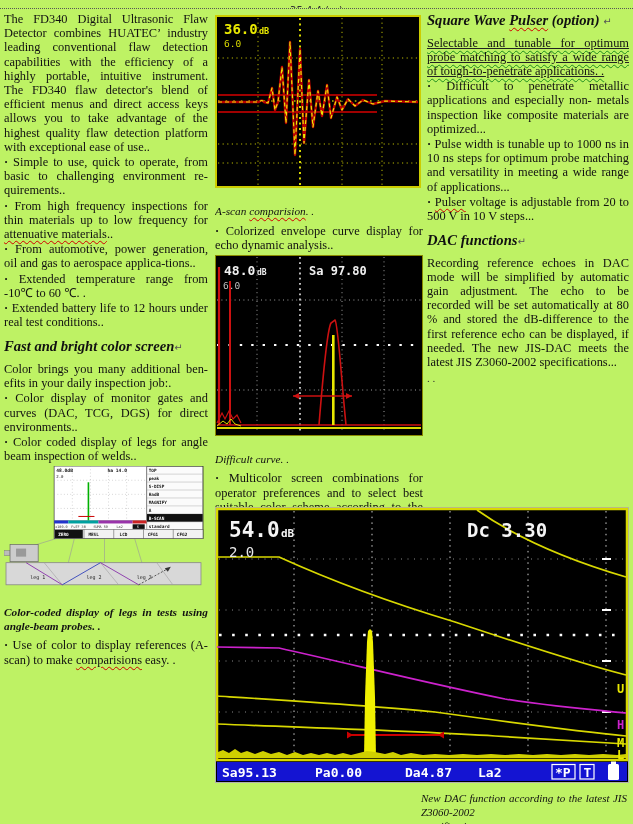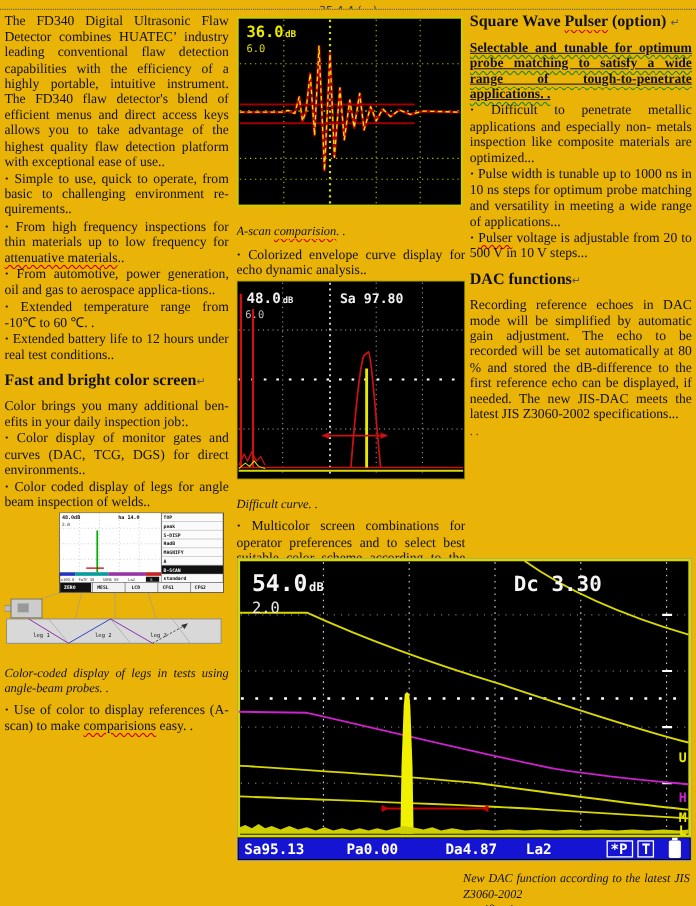--- a/index.html
+++ b/index.html
@@ -1,36 +1,36 @@
 <!DOCTYPE html>
 <html><head>
 <meta charset="utf-8">
 <style>
   html,body{margin:0;padding:0;background:#fff;}
-  .page{position:relative;width:633px;height:824px;background:#eab308;overflow:hidden;
+  .page{position:relative;width:633px;height:824px;background:#bef264;overflow:hidden;
         font-family:"Liberation Serif",serif;color:#111;}
   .top-rule{position:absolute;left:0;right:0;top:0;height:8px;overflow:hidden;
             border-bottom:1px dotted #555;text-align:center;}
   .top-rule span{display:inline-block;margin-top:-7px;font-size:10px;color:#333;
                  font-family:"DejaVu Sans",sans-serif;}
   .col{position:absolute;top:12px;font-size:12.4px;line-height:14.2px;text-align:justify;}
   .col-left{left:4px;width:204px;height:806px;overflow:hidden;}
   .col-mid{left:215px;width:208px;height:500px;overflow:hidden;}
   .col-right{left:427px;width:202px;height:500px;overflow:hidden;}
   p{margin:0 0 1px 0;}
   .bullet::before{content:"· ";font-weight:700;}
-  h2{font-size:14.6px;line-height:16.5px;margin:9px 0 5px 0;font-weight:700;text-align:left;}
+  h2{font-size:14.6px;line-height:16.5px;margin:9px 0 5px 0;font-weight:700;text-align:left;font-style:italic;}
   .pilcrow{font-family:"DejaVu Sans",sans-serif;color:#555;font-size:10px;font-weight:400;}
   .sq-red{text-decoration:underline;text-decoration-style:wavy;text-decoration-color:#d00000;
           text-decoration-thickness:1px;text-underline-offset:2px;}
   .sq-green{text-decoration:underline;text-decoration-style:wavy;text-decoration-color:#1c8c1c;
           text-decoration-thickness:1px;text-underline-offset:3px;}
-  .u-solid{text-decoration:underline;text-decoration-color:#222;text-underline-offset:1px;font-weight:bold;}
+  .u-solid{text-decoration:underline;text-decoration-color:#222;text-underline-offset:1px;}
   .caption{font-style:italic;font-size:11.3px;line-height:13.5px;margin:17px 0 5px 0;}
-  .caption-bold{font-weight:400;}
+  .caption-bold{font-weight:700;}
   .figure{display:block;margin:3px 0 2px 0;}
   .stray{font-size:11px;color:#333;margin-top:2px;}
   .dac-block{position:absolute;left:215px;top:507px;width:414px;}
   .dac-caption{margin-top:4px;margin-left:206px;width:206px;font-style:italic;
                font-size:11px;line-height:14px;text-align:justify;color:#111;}
   .leader{letter-spacing:1px;font-style:normal;font-size:9px;color:#333;}
   svg text{font-family:"DejaVu Sans Mono",monospace;}
 </style>
 </head>
 <body>

